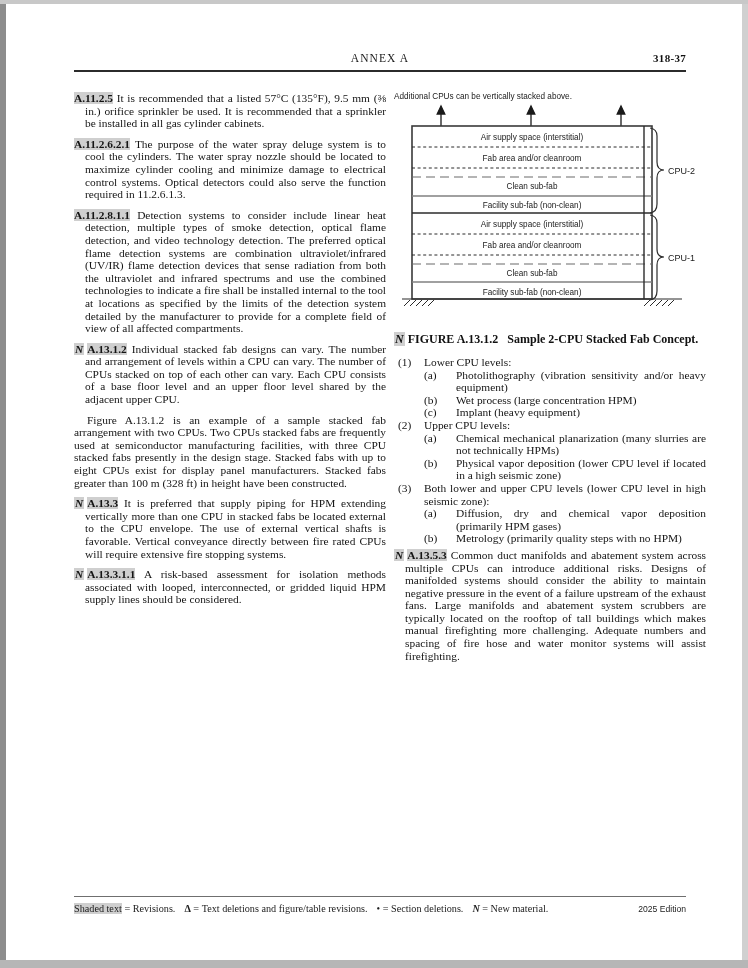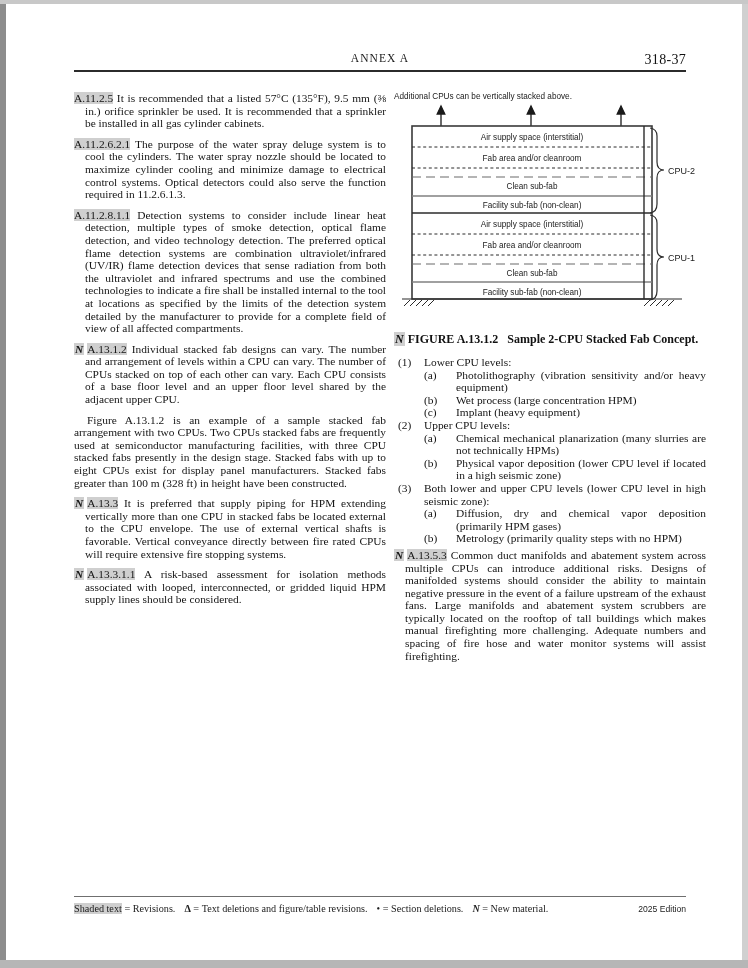--- a/index.html
+++ b/index.html
@@ -26,21 +26,21 @@
 
   
   .hdr{position:absolute;left:68px;top:48px;width:612px;}
   .hdr-row{position:relative;height:16px;}
   .hdr-center{
     position:absolute;left:0;right:0;text-align:center;
     font-size:11.5px;letter-spacing:1.1px;color:#1a1a1a;
   }
   .hdr-right{
     position:absolute;right:0;top:0;
-    font-weight:normal;font-size:14px;color:#111;letter-spacing:.3px;
+    font-weight:bold;font-size:11px;color:#111;letter-spacing:.3px;
   }
   .hdr-rule{
     position:absolute;left:68px;top:66px;width:612px;height:2px;background:#2b2b2b;
   }
 
   
   .col{position:absolute;top:88px;width:312px;}
   .col-left{left:68px;}
   .col-right{left:388px;}
 
@@ -51,21 +51,21 @@
     text-align:justify;
     text-justify:inter-word;
     color:#141414;
     hyphens:auto;
   }
   p.para.hang{
     padding-left:11px;
     text-indent:-11px;
   }
   p.para.indent{ text-indent:13px; }
-  .secnum{font-weight:normal;}
+  .secnum{font-weight:bold;}
   .shade{background:#cfcfcf;}
   .nmark{
     font-weight:bold;font-style:italic;
     background:#cfcfcf;
     padding:0 1px;
     margin-right:3px;
     font-family:"Liberation Serif",serif;
   }
 
   

